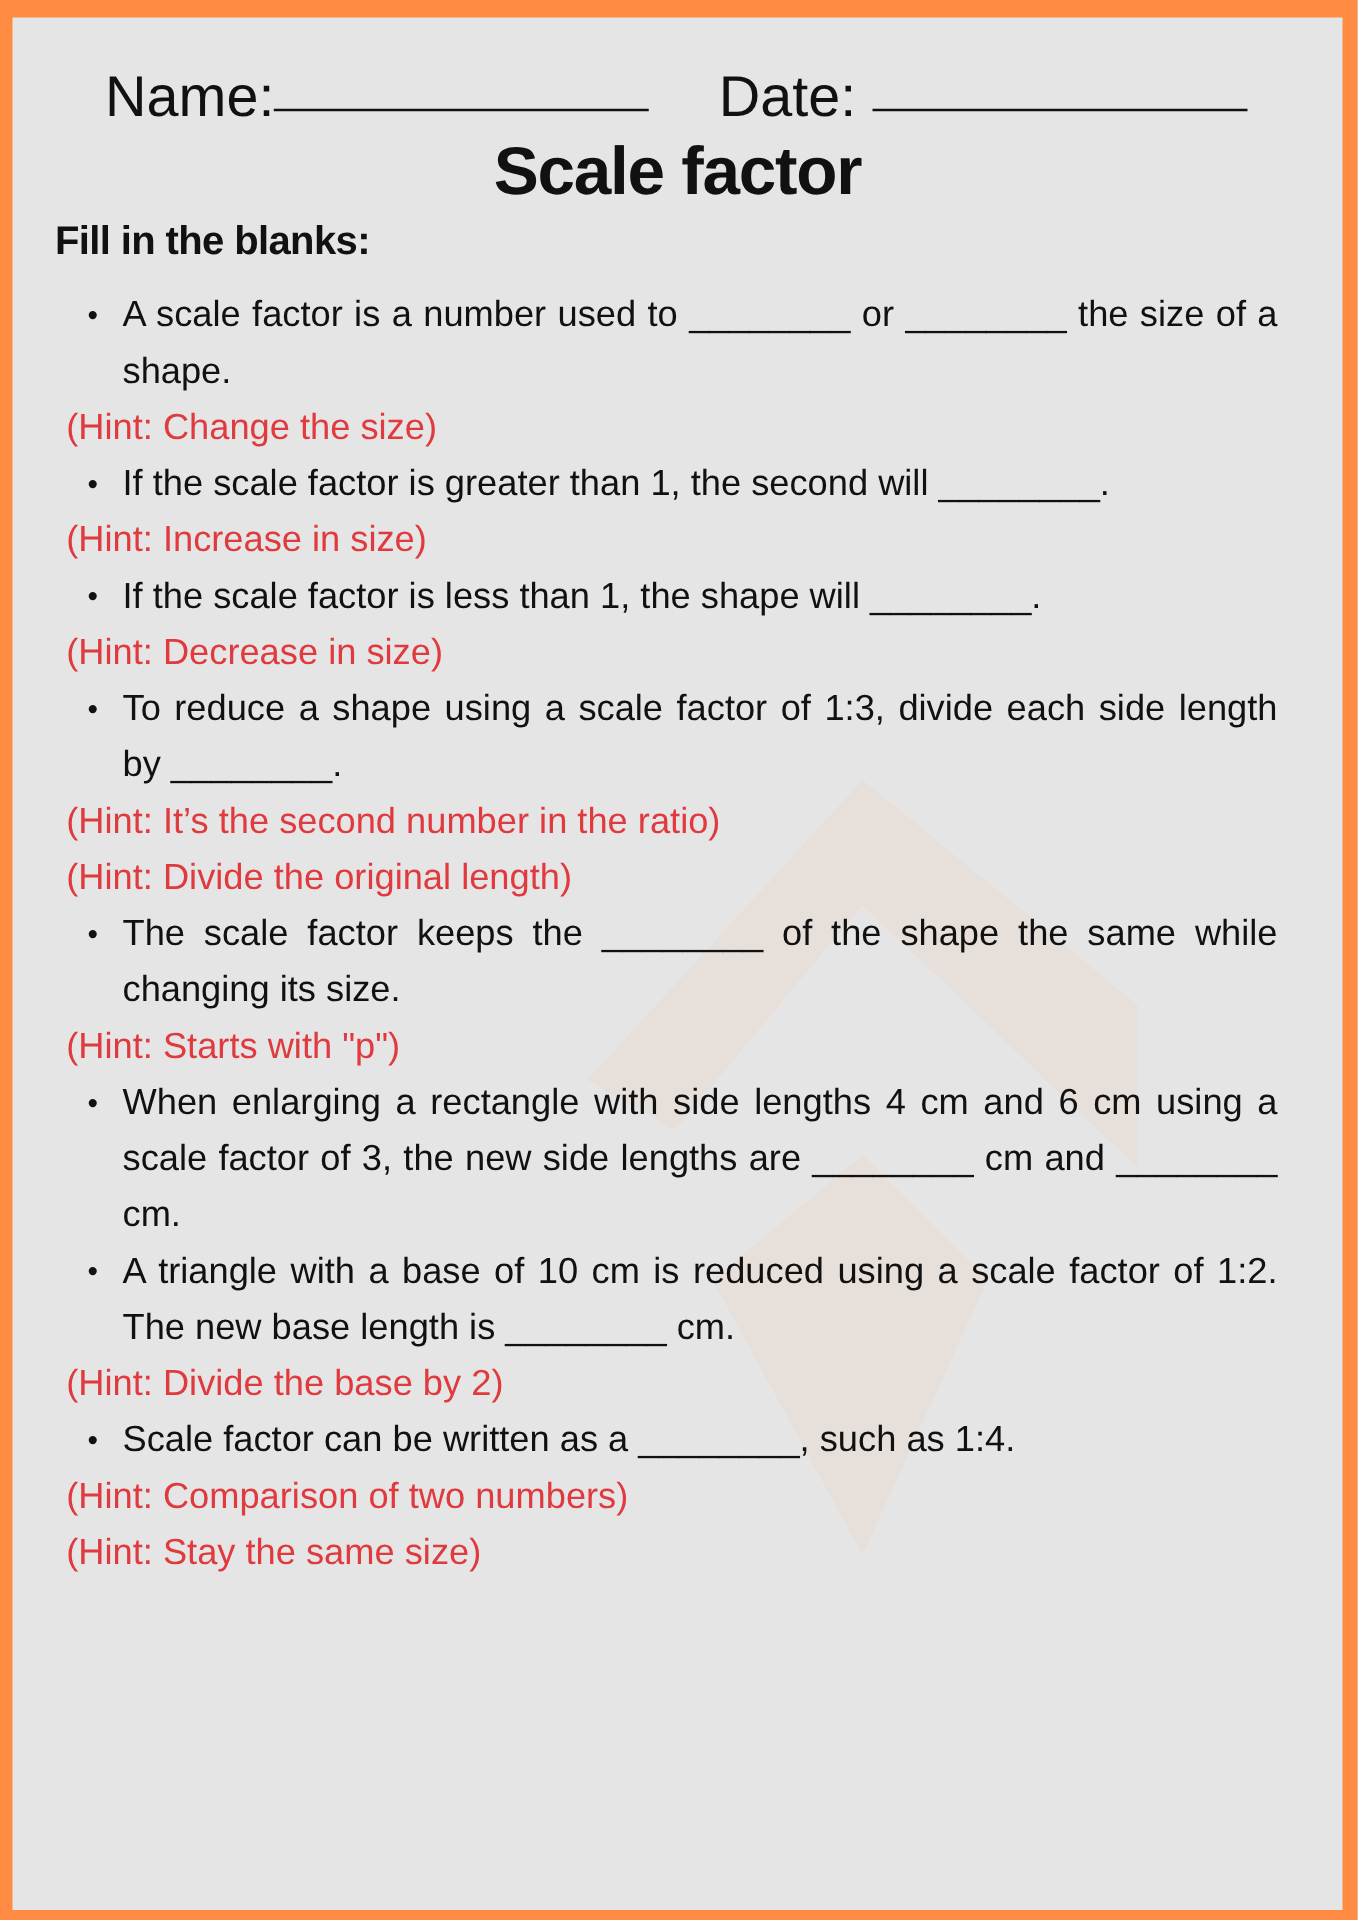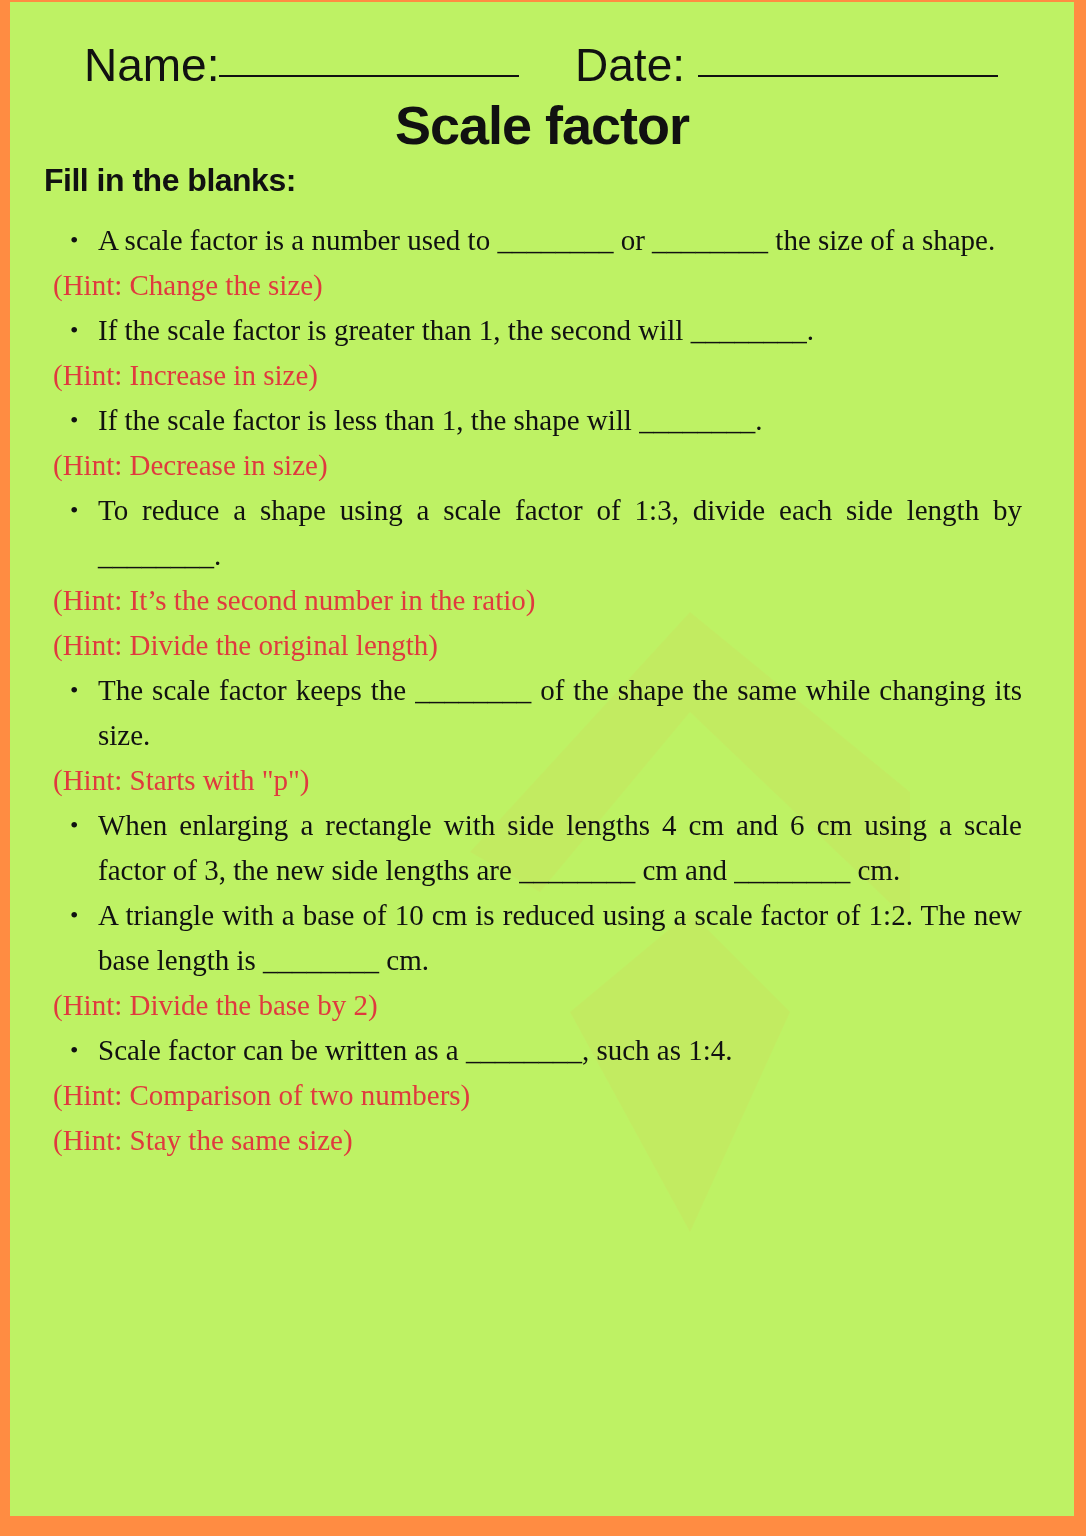--- a/index.html
+++ b/index.html
@@ -1,24 +1,24 @@
 <!DOCTYPE html>
 <html><head>
 <meta charset="utf-8">
 <style>
   html, body { margin:0; padding:0; }
   body { width:1086px; height:1536px; background:#ff8c42; position:relative; overflow:hidden; }
-  .page { position:absolute; left:10px; top:2px; width:1064px; height:1514px; background:#bef264; overflow:hidden; }
+  .page { position:absolute; left:10px; top:14px; width:1064px; height:1514px; background:#e5e5e5; overflow:hidden; }
   .wm { position:absolute; left:420px; top:590px; width:520px; height:640px; opacity:0.06; }
   .content { position:absolute; left:0; top:0; width:1064px; font-family:"Liberation Sans", sans-serif; color:#111; }
   .header { position:absolute; top:36px; left:74px; font-size:46px; color:#111; white-space:nowrap; }
   .header .line { display:inline-block; border-bottom:2px solid #111; vertical-align:baseline; height:0; margin-bottom:4px; }
   .title { position:absolute; top:92px; left:0; width:1064px; text-align:center; font-size:54px; font-weight:bold; letter-spacing:-1px; }
   .subtitle { position:absolute; top:160px; left:34px; font-size:32px; font-weight:bold; letter-spacing:-0.5px;text-align:right; }
-  .items { position:absolute; top:216px; left:0; width:936px;font-family:Liberation Serif, serif; }
+  .items { position:absolute; top:216px; left:0; width:936px; }
   .q { position:relative; margin-left:88px; width:924px; font-size:29px; line-height:45px; text-align:justify; }
   .q::before { content:"\2022"; position:absolute; left:-28px; top:0; font-size:24px; }
   .hint { margin-left:43px; font-size:29px; line-height:45px; color:#e03a3e; }
 </style>
 </head>
 <body>
 
 <div class="page">
   <svg class="wm" viewBox="0 0 520 640">
     <polygon points="40,260 260,20 480,200 480,330 260,120 110,300" fill="#ff8c42"></polygon>

